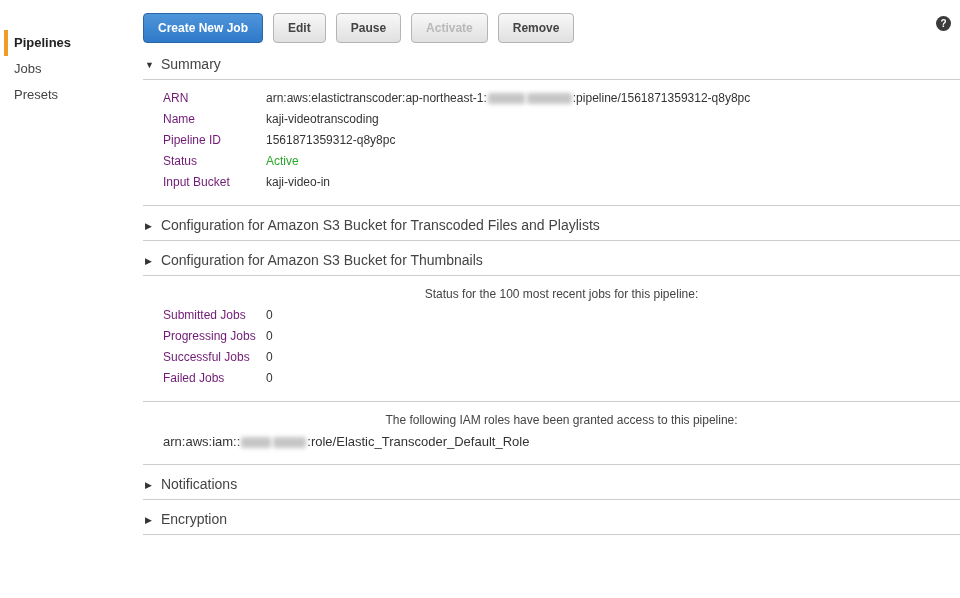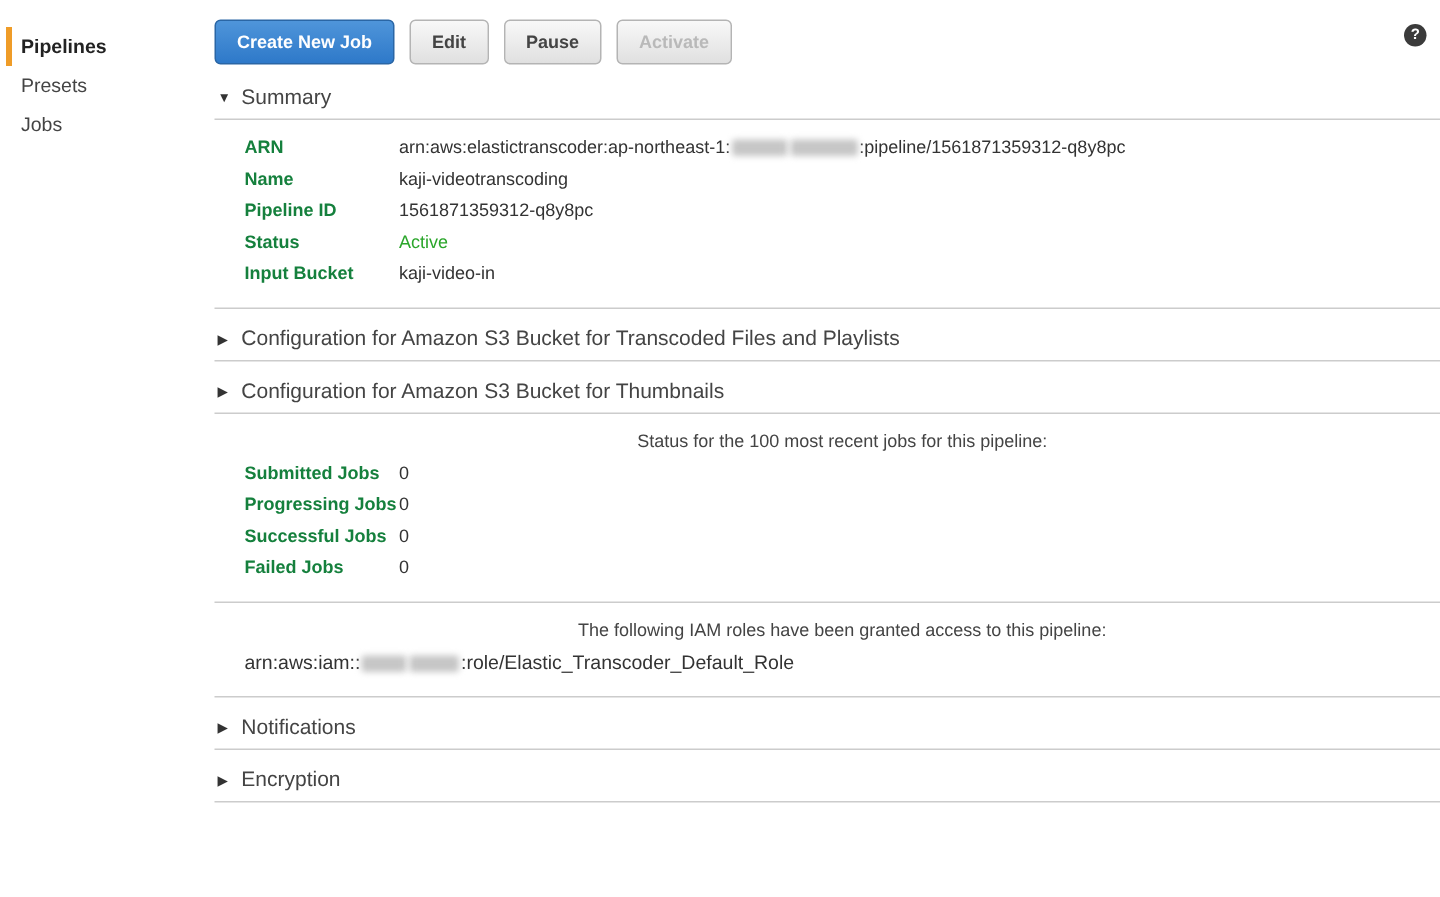--- a/index.html
+++ b/index.html
@@ -8,21 +8,21 @@
     background: #ffffff;
     font-family: "Liberation Sans", sans-serif;
     color: #333;
     overflow: hidden;
     position: relative;
   }
 
   
   .sidebar {
     position: absolute;
-    left: 0; top: 0;
+    left: 0; top: 12px;
     width: 143px;
     padding-top: 18px;
   }
   .side-item {
     font-size: 13px;
     color: #444;
     line-height: 26px;
     margin-left: 4px;
     padding-left: 10px;
     cursor: pointer;
@@ -100,54 +100,55 @@
     display: inline-block;
     font-size: 9px;
     color: #333;
     width: 12px;
     vertical-align: 1px;
   }
   .section.expanded > .section-header { border-bottom: 1px solid #ccc; }
 
   .section-body { padding: 8px 0 12px 20px; }
   .kv-row { display: flex; line-height: 21px; font-size: 12px; }
-  .kv-label { width: 103px; font-weight: bold; color: #15803d; flex: none; }
+  .kv-label { width: 103px; font-weight: normal; color: #701a75; flex: none; }
   .kv-value { color: #333; white-space: nowrap; }
   .kv-value.green { color: #2ba62b; }
   .intro-line { font-size: 12px; line-height: 21px; color: #444; text-align: center; }
   .arn-line { font-size: 13px; line-height: 21px; color: #333; white-space: nowrap; }
 
   .redacted {
     display: inline-block;
     height: 11px;
     border-radius: 2px;
     background: #c6c6c6;
     filter: blur(2px);
     vertical-align: middle;
     margin: 0 1px;
   }
 </style>
 </head>
 <body>
 
 <nav class="sidebar">
   <div class="side-item selected">Pipelines</div>
+  <div class="side-item">Jobs</div>
   <div class="side-item">Presets</div>
-  <div class="side-item">Jobs</div>
 </nav>
 
 <div class="help-circle">?</div>
 
 <main class="main">
 
   <div class="toolbar">
     <button class="btn primary">Create New Job</button>
     <button class="btn">Edit</button>
     <button class="btn">Pause</button>
     <button class="btn disabled">Activate</button>
+    <button class="btn">Remove</button>
   </div>
 
   <section class="section expanded">
     <div class="section-header">
       <span class="tri">▼</span>
       <span>Summary</span>
     </div>
     <div class="section-body">
       <div class="kv-row">
         <div class="kv-label">ARN</div>

